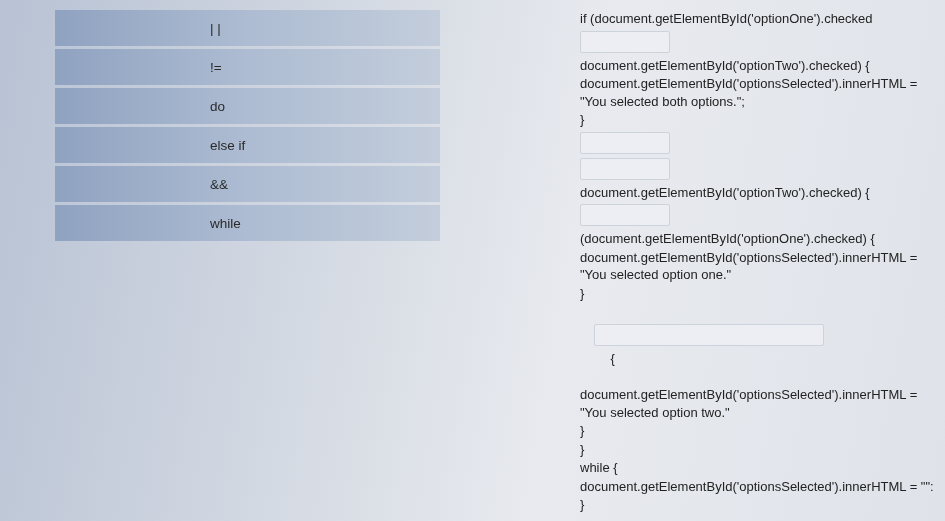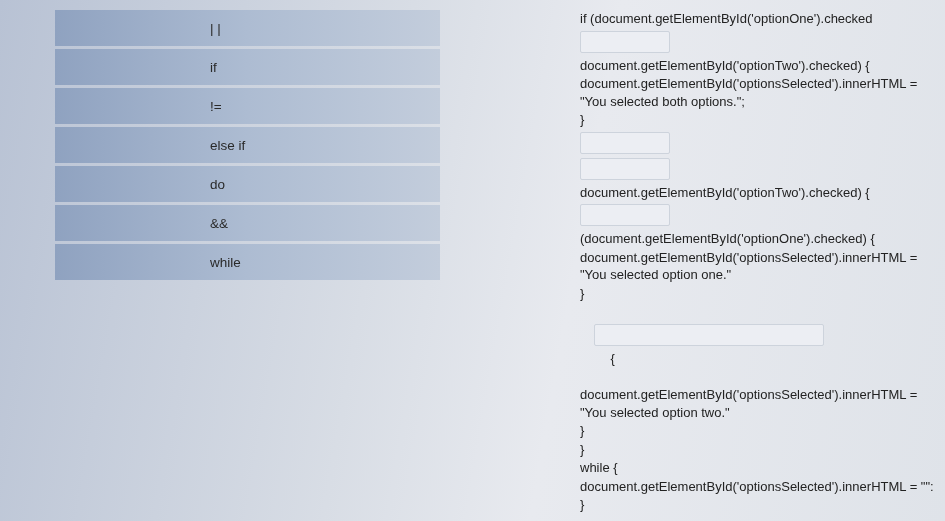--- a/index.html
+++ b/index.html
@@ -56,30 +56,27 @@
   .blank.row { display: block; }
 </style>
 </head>
 <body>
 
 <div class="left-col">
   <div class="opt-row">
     <span class="opt-label">| |</span>
   </div>
   <div class="opt-row">
-    <span class="opt-label">if</span>
-  </div>
-  <div class="opt-row">
     <span class="opt-label">!=</span>
   </div>
   <div class="opt-row">
-    <span class="opt-label">else if</span>
+    <span class="opt-label">do</span>
   </div>
   <div class="opt-row">
-    <span class="opt-label">do</span>
+    <span class="opt-label">else if</span>
   </div>
   <div class="opt-row">
     <span class="opt-label">&amp;&amp;</span>
   </div>
   <div class="opt-row">
     <span class="opt-label">while</span>
   </div>
 </div>
 
 <div class="right-col">

